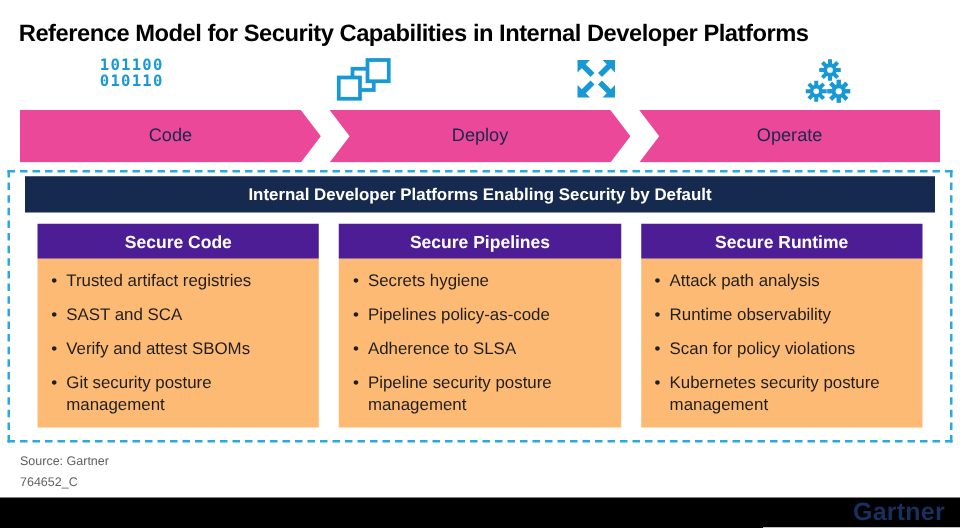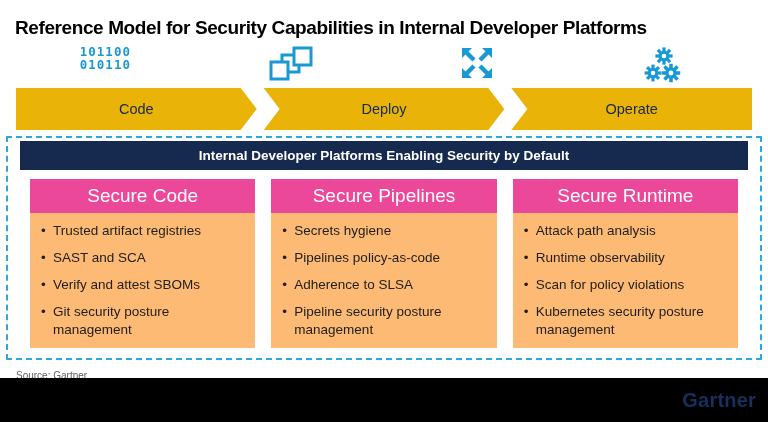--- a/index.html
+++ b/index.html
@@ -46,21 +46,21 @@
 
   
   .arrow-bar {
     display: flex;
     gap: 7px;
     margin: 1px 16px 0 16px;
     height: 42px;
   }
   .arrow-seg {
     flex: 1 1 0;
-    background: #eab308;
+    background: #ec4899;
     display: flex;
     align-items: center;
     justify-content: center;
     font-size: 14.5px;
     color: #14294E;
   }
   .arrow-seg.first { clip-path: polygon(0 0, calc(100% - 16px) 0, 100% 50%, calc(100% - 16px) 100%, 0 100%); }
   .arrow-seg.mid   { clip-path: polygon(0 0, calc(100% - 16px) 0, 100% 50%, calc(100% - 16px) 100%, 0 100%, 16px 50%); }
   .arrow-seg.last  { clip-path: polygon(0 0, 100% 0, 100% 100%, 0 100%, 16px 50%); }
 
@@ -79,24 +79,24 @@
     padding: 7px 16px;
     margin-bottom: 9px;
   }
   .columns {
     display: flex;
     gap: 16px;
     margin: 0 10px;
   }
   .col { flex: 1 1 0; display: flex; flex-direction: column; }
   .col-header {
-    background: #ec4899;
+    background: #4c1d95;
     color: #ffffff;
-    font-weight: normal;
-    font-size: 19px;
+    font-weight: bold;
+    font-size: 14px;
     text-align: center;
     padding: 6px 4px;
   }
   .col-body {
     background: #fdba74;
     padding: 9px 8px 7px 10px;
     flex: 1 1 auto;
   }
   .col-body ul { list-style: none; }
   .col-body li {
@@ -119,21 +119,21 @@
   
   .footnote {
     margin: 7px 0 0 16px;
     font-size: 10px;
     color: #606060;
     line-height: 17px;
   }
   .footer-bar {
     position: absolute;
     left: 0; right: 0; bottom: 0;
-    height: 44px;
+    height: 24px;
     background: #000000;
     display: flex;
     align-items: center;
     justify-content: flex-end;
     padding-right: 12px;
   }
   .gartner-logo {
     color: #16305F;
     font-weight: bold;
     font-size: 20px;

